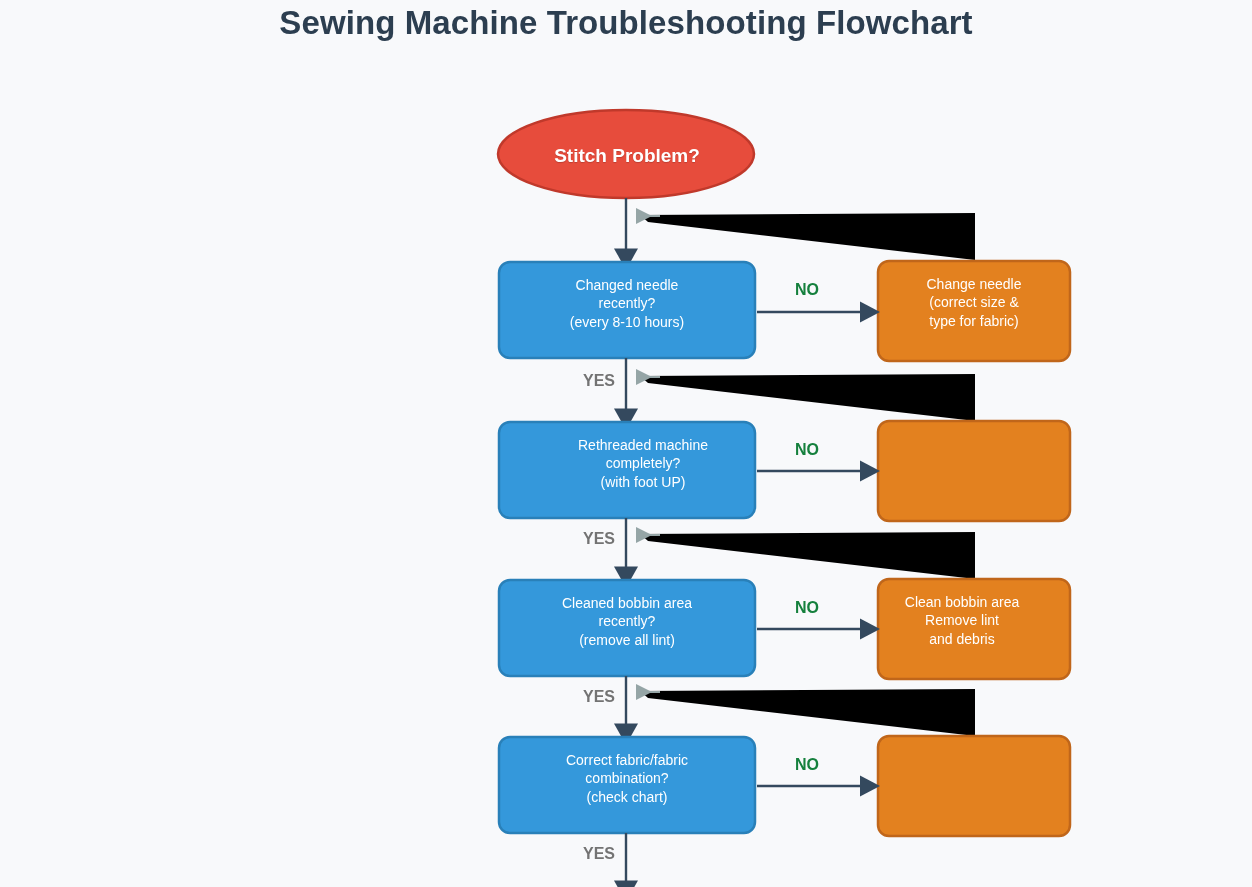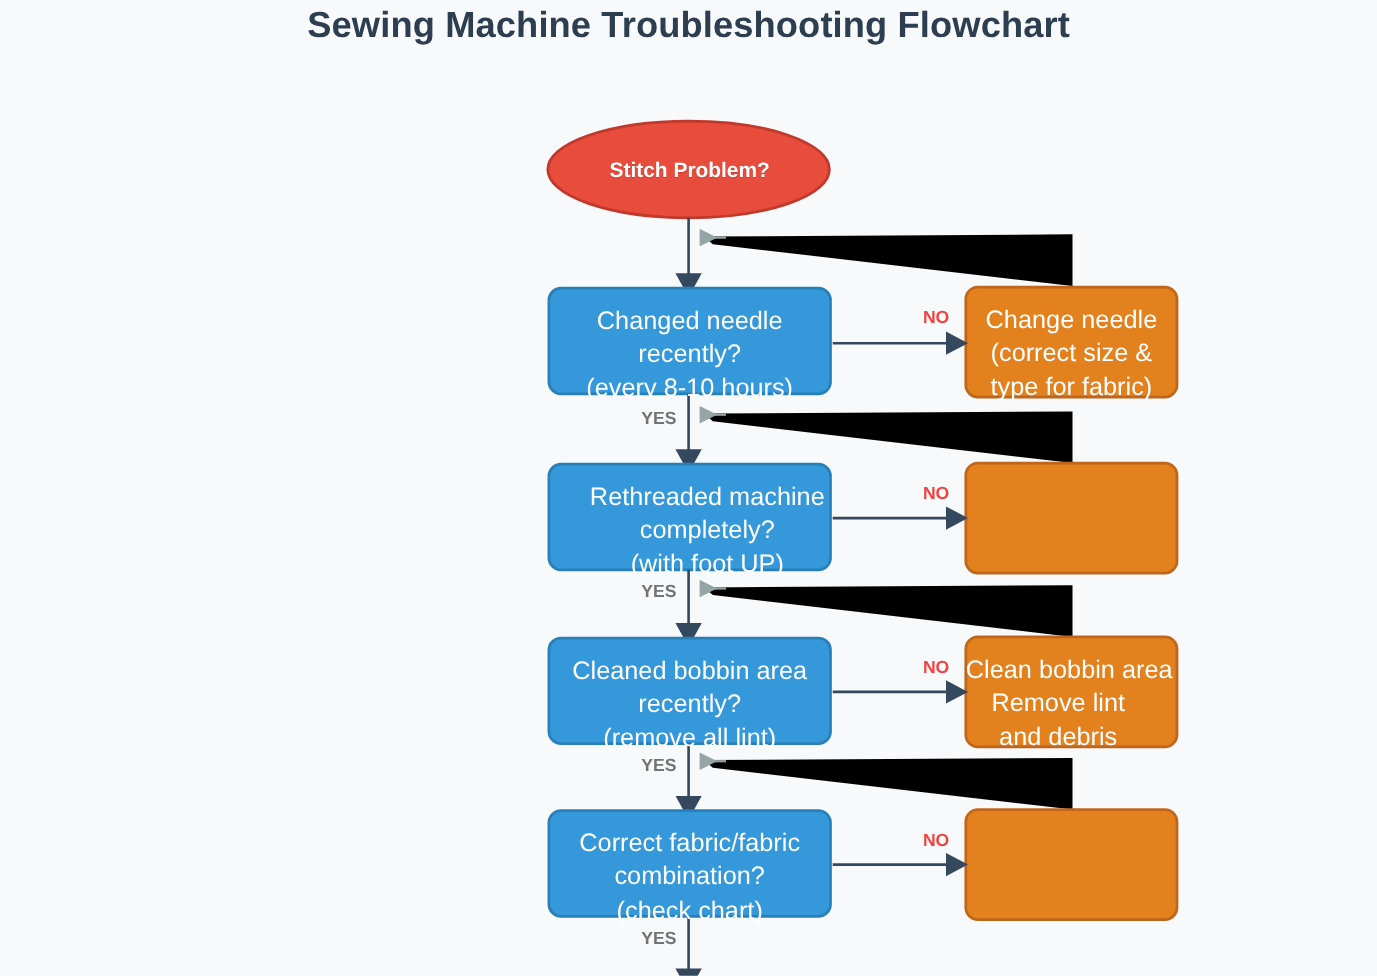--- a/index.html
+++ b/index.html
@@ -50,31 +50,31 @@
     pointer-events: none;
     white-space: pre;
   }
   .node-label.start {
     font-size: 19px;
     font-weight: bold;
     text-shadow: 0 1px 1px rgba(0,0,0,0.18);
   }
   .node-label.decision,
   .node-label.action {
-    font-size: 23px;
+    font-size: 14px;
     font-weight: normal;
   }
   .edge-label {
     position: absolute;
     font-size: 16px;
     font-weight: bold;
     pointer-events: none;
     white-space: nowrap;
   }
-  .edge-label.no   { color: #ef4444; margin-left: 44px; }
+  .edge-label.no   { color: #15803d; }
   .edge-label.yes  { color: #737373; }
 </style>
 </head>
 <body>
 
 <div id="flowchart-root">
 
   <div class="chart-title">Sewing Machine Troubleshooting Flowchart</div>
 
   <svg id="canvas" viewBox="0 0 1252 887">

